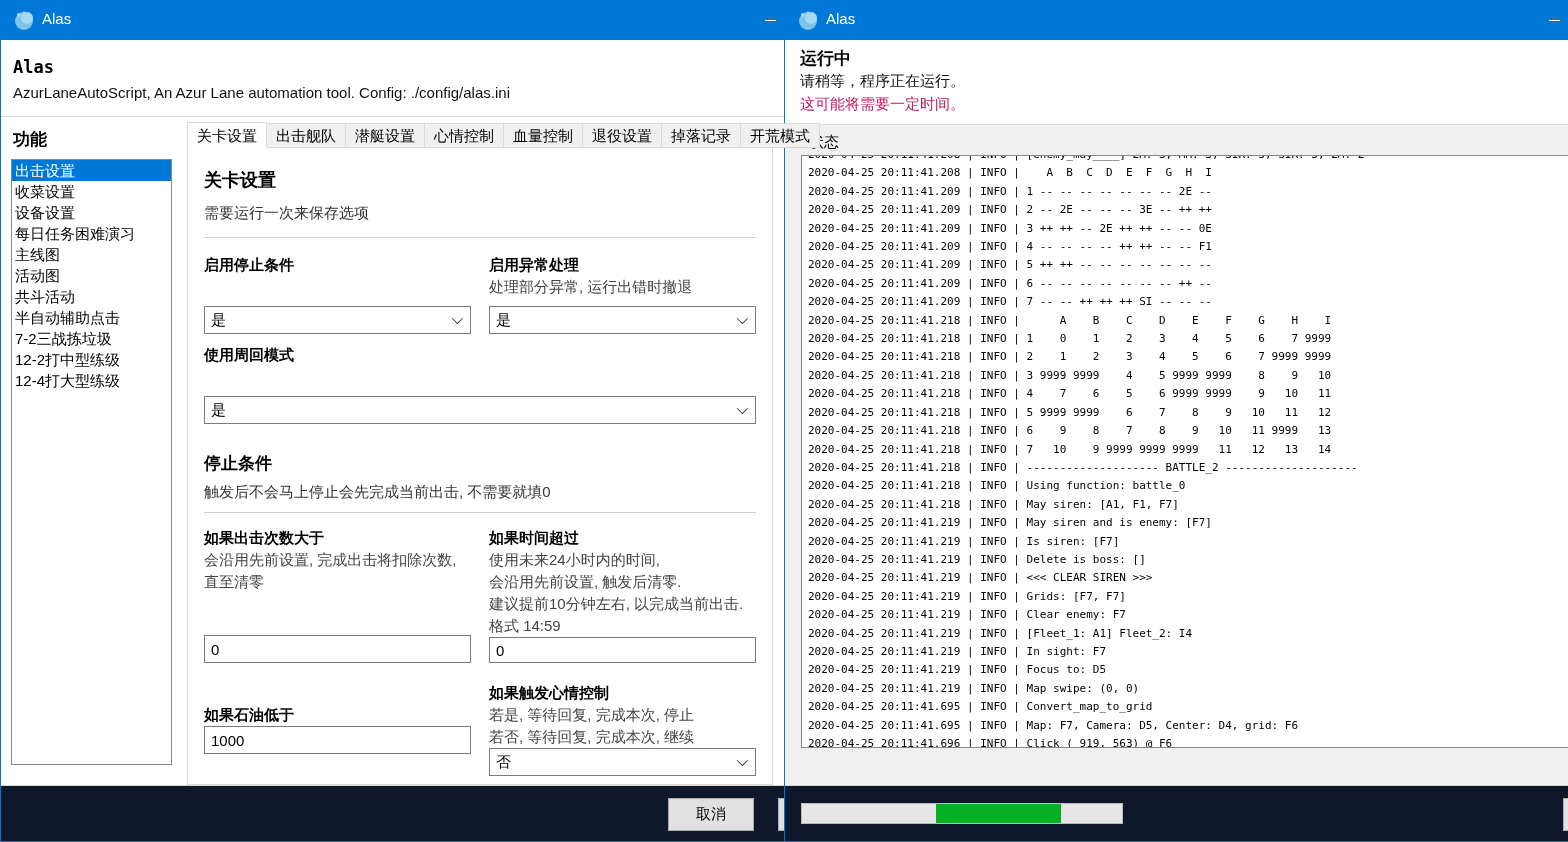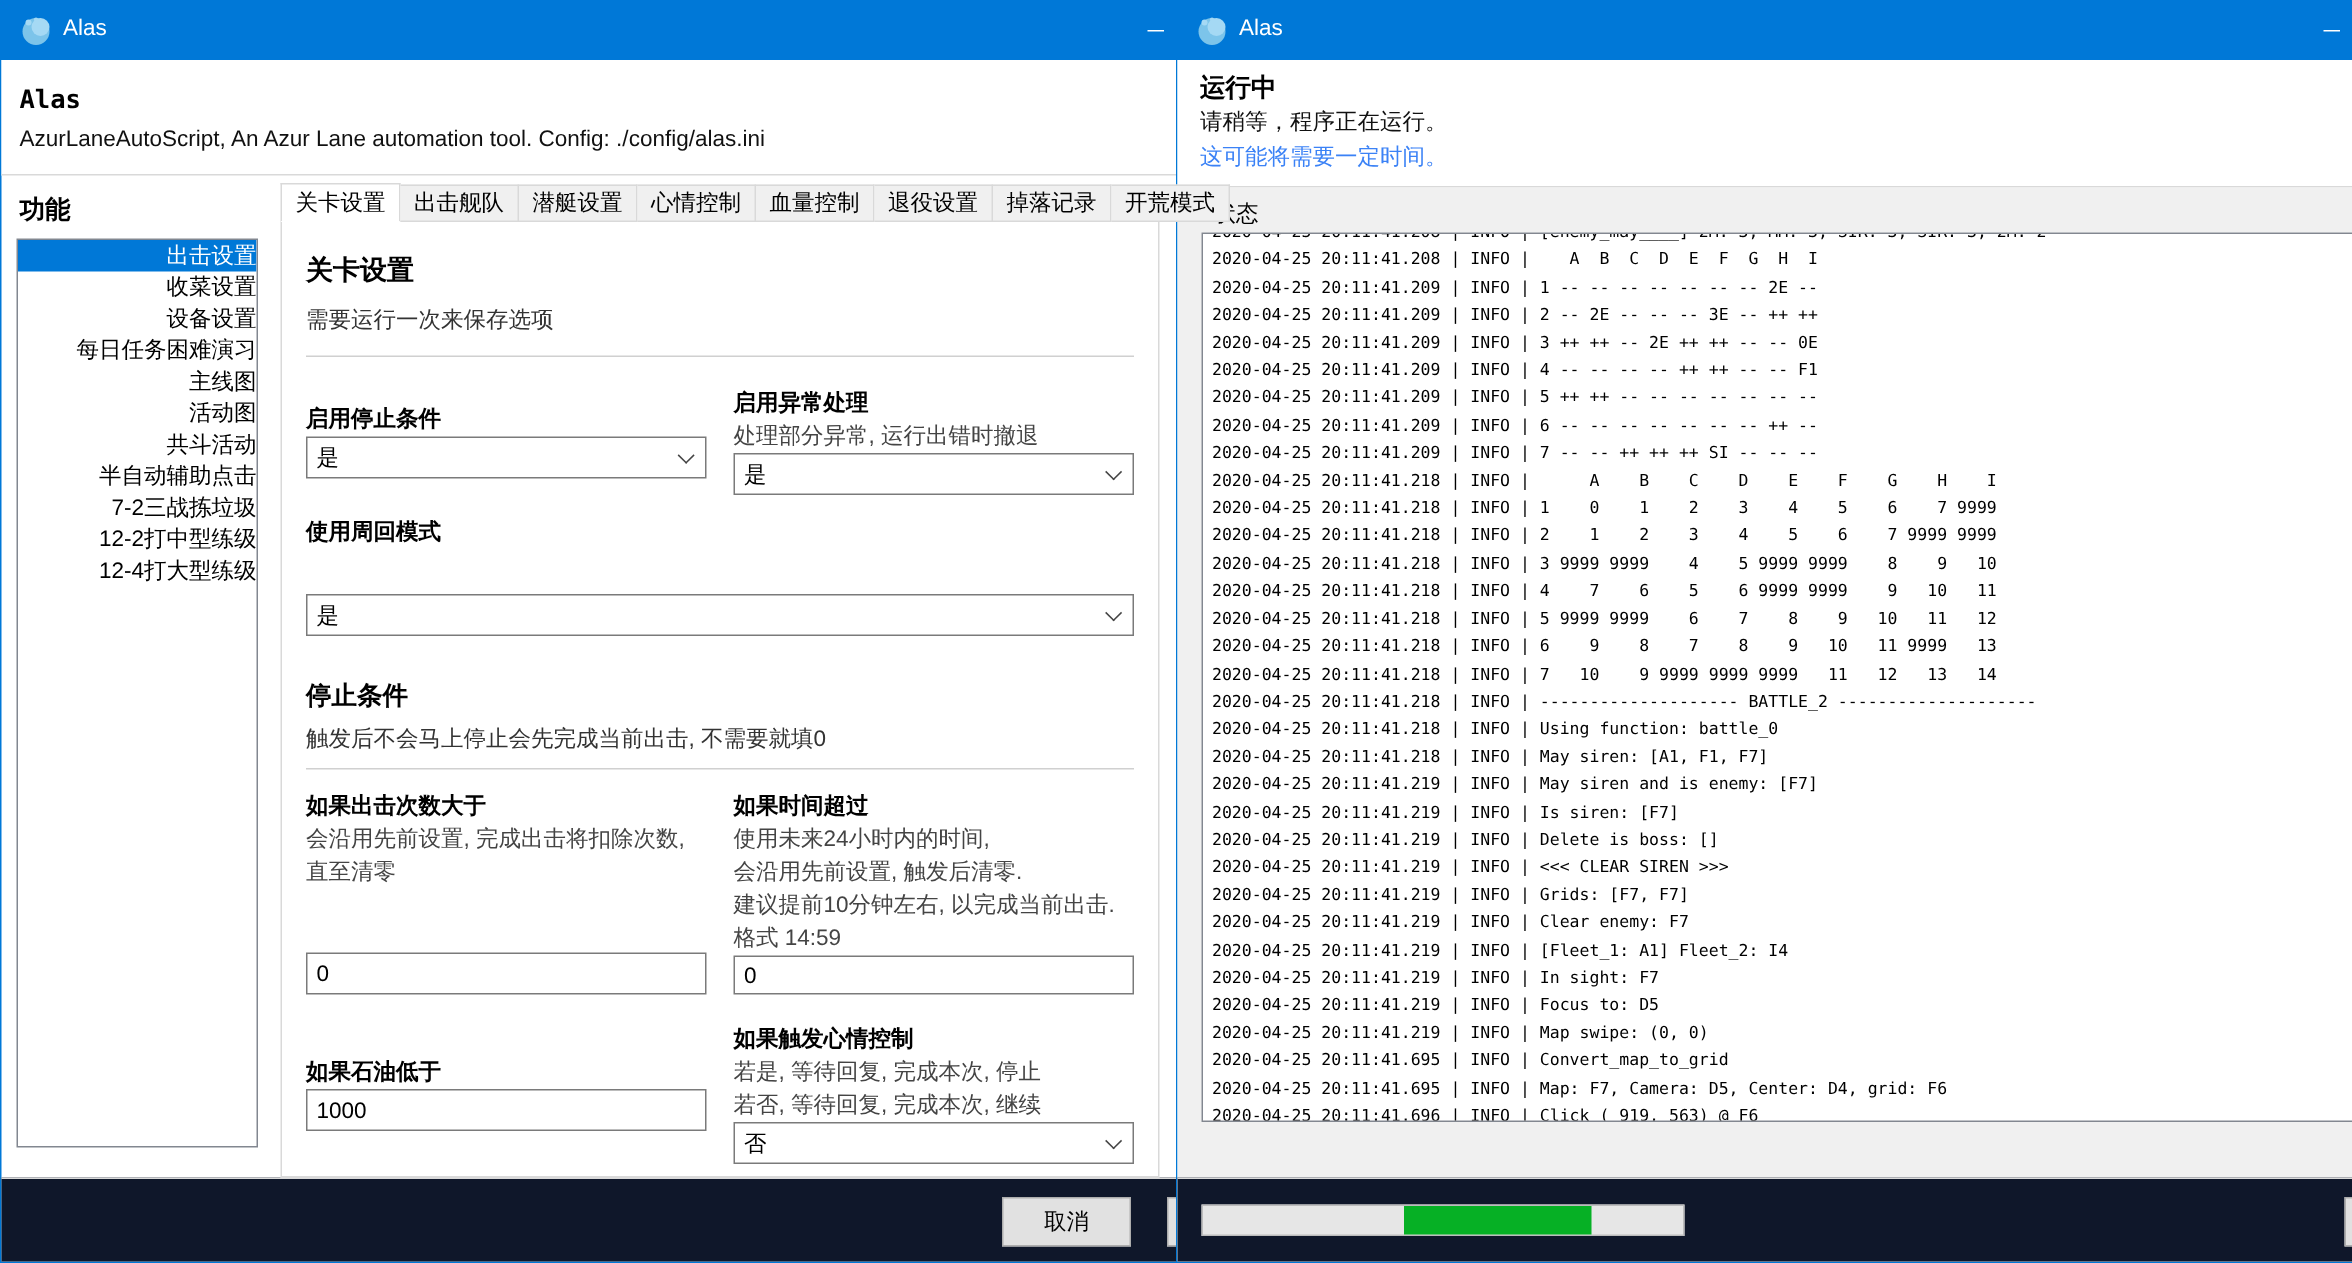--- a/index.html
+++ b/index.html
@@ -24,46 +24,46 @@
   .glyph-close-b { transform:rotate(-45deg); }
 
   
   .hdr { position:absolute; left:0; right:0; background:#fff; }
   #win-left  .hdr { top:40px; height:77px; border-bottom:1px solid #d9d9d9; }
   #win-right .hdr { top:40px; height:85px; border-bottom:1px solid #d9d9d9; }
   .hdr-title-mono { position:absolute; left:12px; top:17px; font-family:"DejaVu Sans Mono", monospace; font-weight:bold; font-size:17px; color:#000; }
   .hdr-sub { position:absolute; left:12px; top:44px; font-size:15px; color:#111; }
   .hdr-title-run { position:absolute; left:15px; top:7px; font-weight:bold; font-size:17px; color:#000; }
   .hdr-line1 { position:absolute; left:15px; top:32px; font-size:15px; color:#111; }
-  .hdr-line2 { position:absolute; left:15px; top:55px; font-size:15px; color:#3b82f6; }
+  .hdr-line2 { position:absolute; left:15px; top:55px; font-size:15px; color:#be185d; }
   .avatar { position:absolute; top:3px; right:8px; width:72px; height:72px; overflow:hidden; }
   #win-right .avatar { top:3px; }
 
   
   .side-head { position:absolute; left:12px; top:128px; font-size:17px; font-weight:bold; color:#000; }
   .listbox { position:absolute; left:10px; top:159px; width:161px; height:606px; background:#fff;
              border:1px solid #828790; overflow:hidden; }
-  .list-item { height:21px; line-height:21px; font-size:15px; color:#000; padding-left:3px; white-space:nowrap;text-align:right; }
+  .list-item { height:21px; line-height:21px; font-size:15px; color:#000; padding-left:3px; white-space:nowrap; }
   .list-item.selected { background:#0078d7; color:#fff; }
 
   
   .tabwrap { position:absolute; left:186px; top:122px; width:586px; bottom:56px; }
   .tabs { position:relative; height:26px; display:flex; z-index:2; }
   .tab { height:25px; margin-top:1px; line-height:24px; padding:0 9px; font-size:15px; background:#f0f0f0;
          border:1px solid #d9d9d9; border-left:none; color:#000; white-space:nowrap; }
   .tab:first-child { border-left:1px solid #d9d9d9; }
   .tab.active { background:#fff; height:26px; margin-top:0; line-height:25px; border-bottom:1px solid #fff; border-left:1px solid #d9d9d9; }
   .pane { position:absolute; left:0; right:0; top:25px; bottom:0; background:#fff; border:1px solid #d9d9d9; padding:8px 16px 0; z-index:1; }
 
   .pane h2 { font-size:18px; font-weight:bold; margin:12px 0 12px; color:#000; }
   .pane h3 { font-size:17px; font-weight:bold; margin:0 0 8px; color:#000; }
   .p-sub { font-size:15px; color:#333; margin:0 0 14px; }
   .hr { border-top:1px solid #d0d0d0; margin:0 0 16px; }
   .row { display:flex; gap:18px; }
-  .row1 { height:80px; margin-bottom:10px;align-items:center; }
+  .row1 { height:80px; margin-bottom:10px; }
   .row2 { height:136px; margin-bottom:20px; }
   .row3 { height:92px;align-items:center; }
   .field { flex:1; display:flex; flex-direction:column; }
   .f-label { font-weight:bold; font-size:15px; line-height:22px; color:#000; }
   .f-desc { font-size:15px; color:#444; line-height:22px; }
   .ctl { margin-top:auto; }
   .gap30 { height:30px; }
   .mb28 { margin-bottom:28px; }
   .hr2 { border-top:1px solid #d0d0d0; margin:10px 0 14px; }
 

